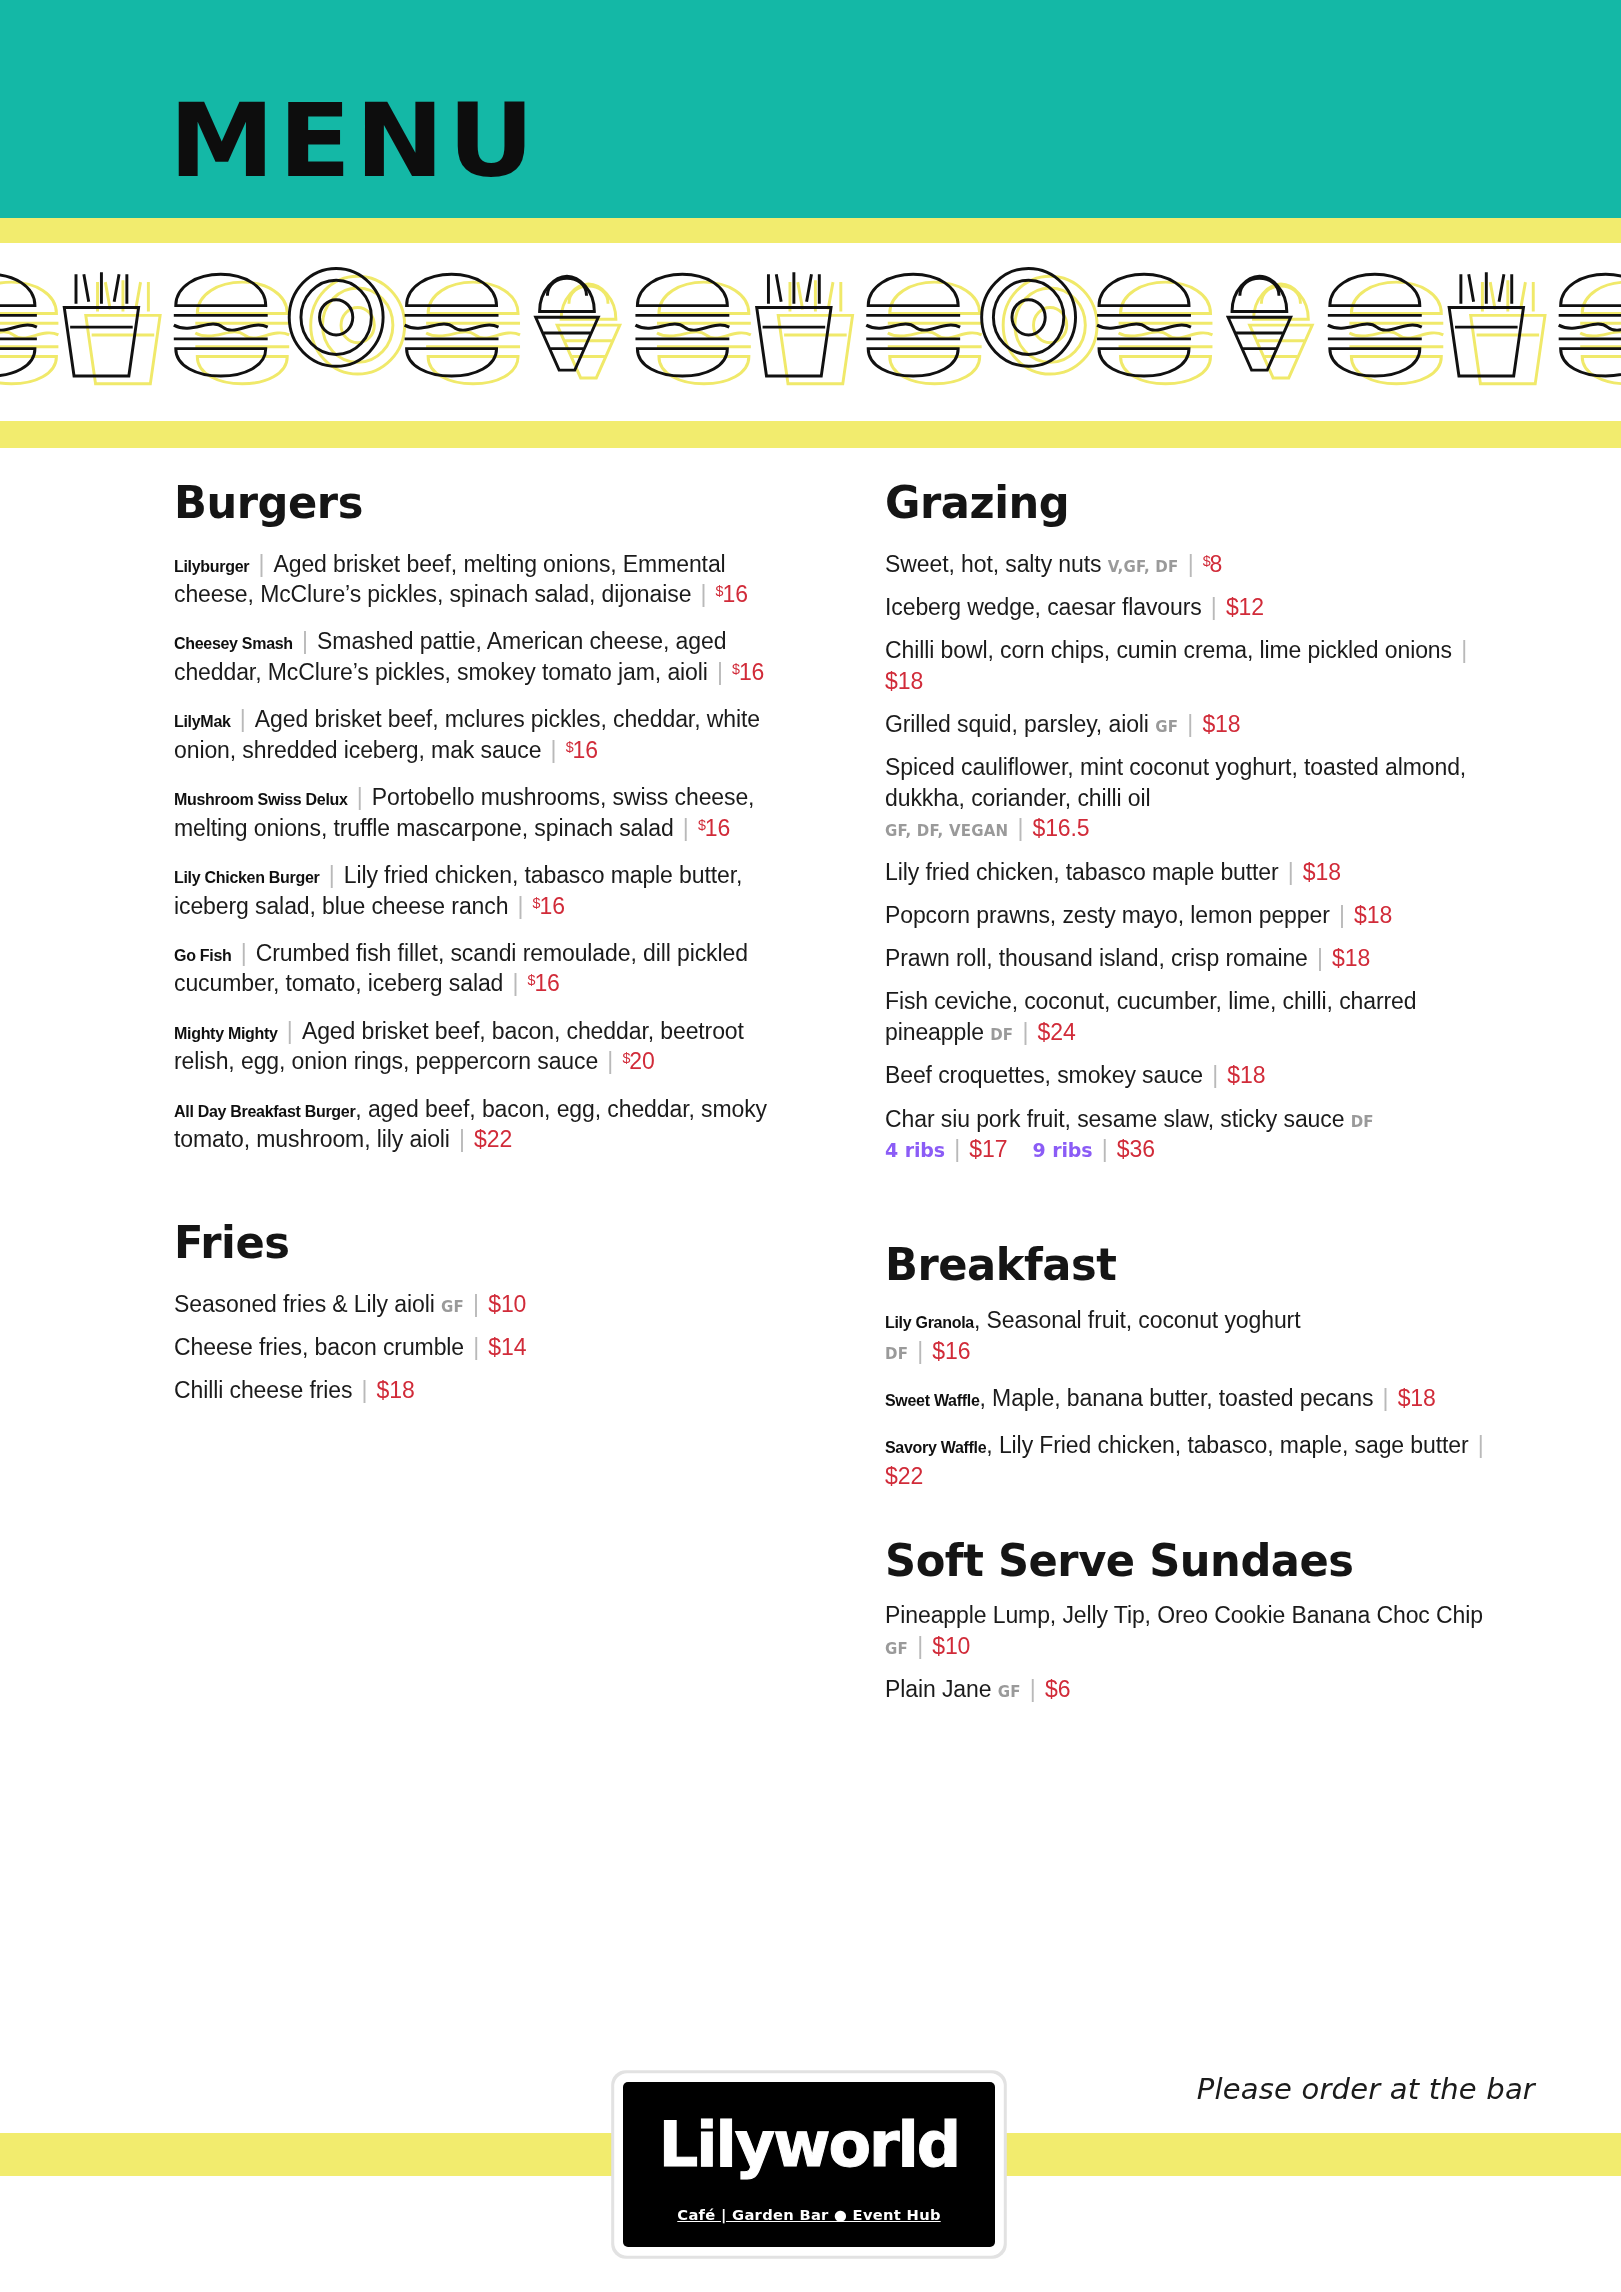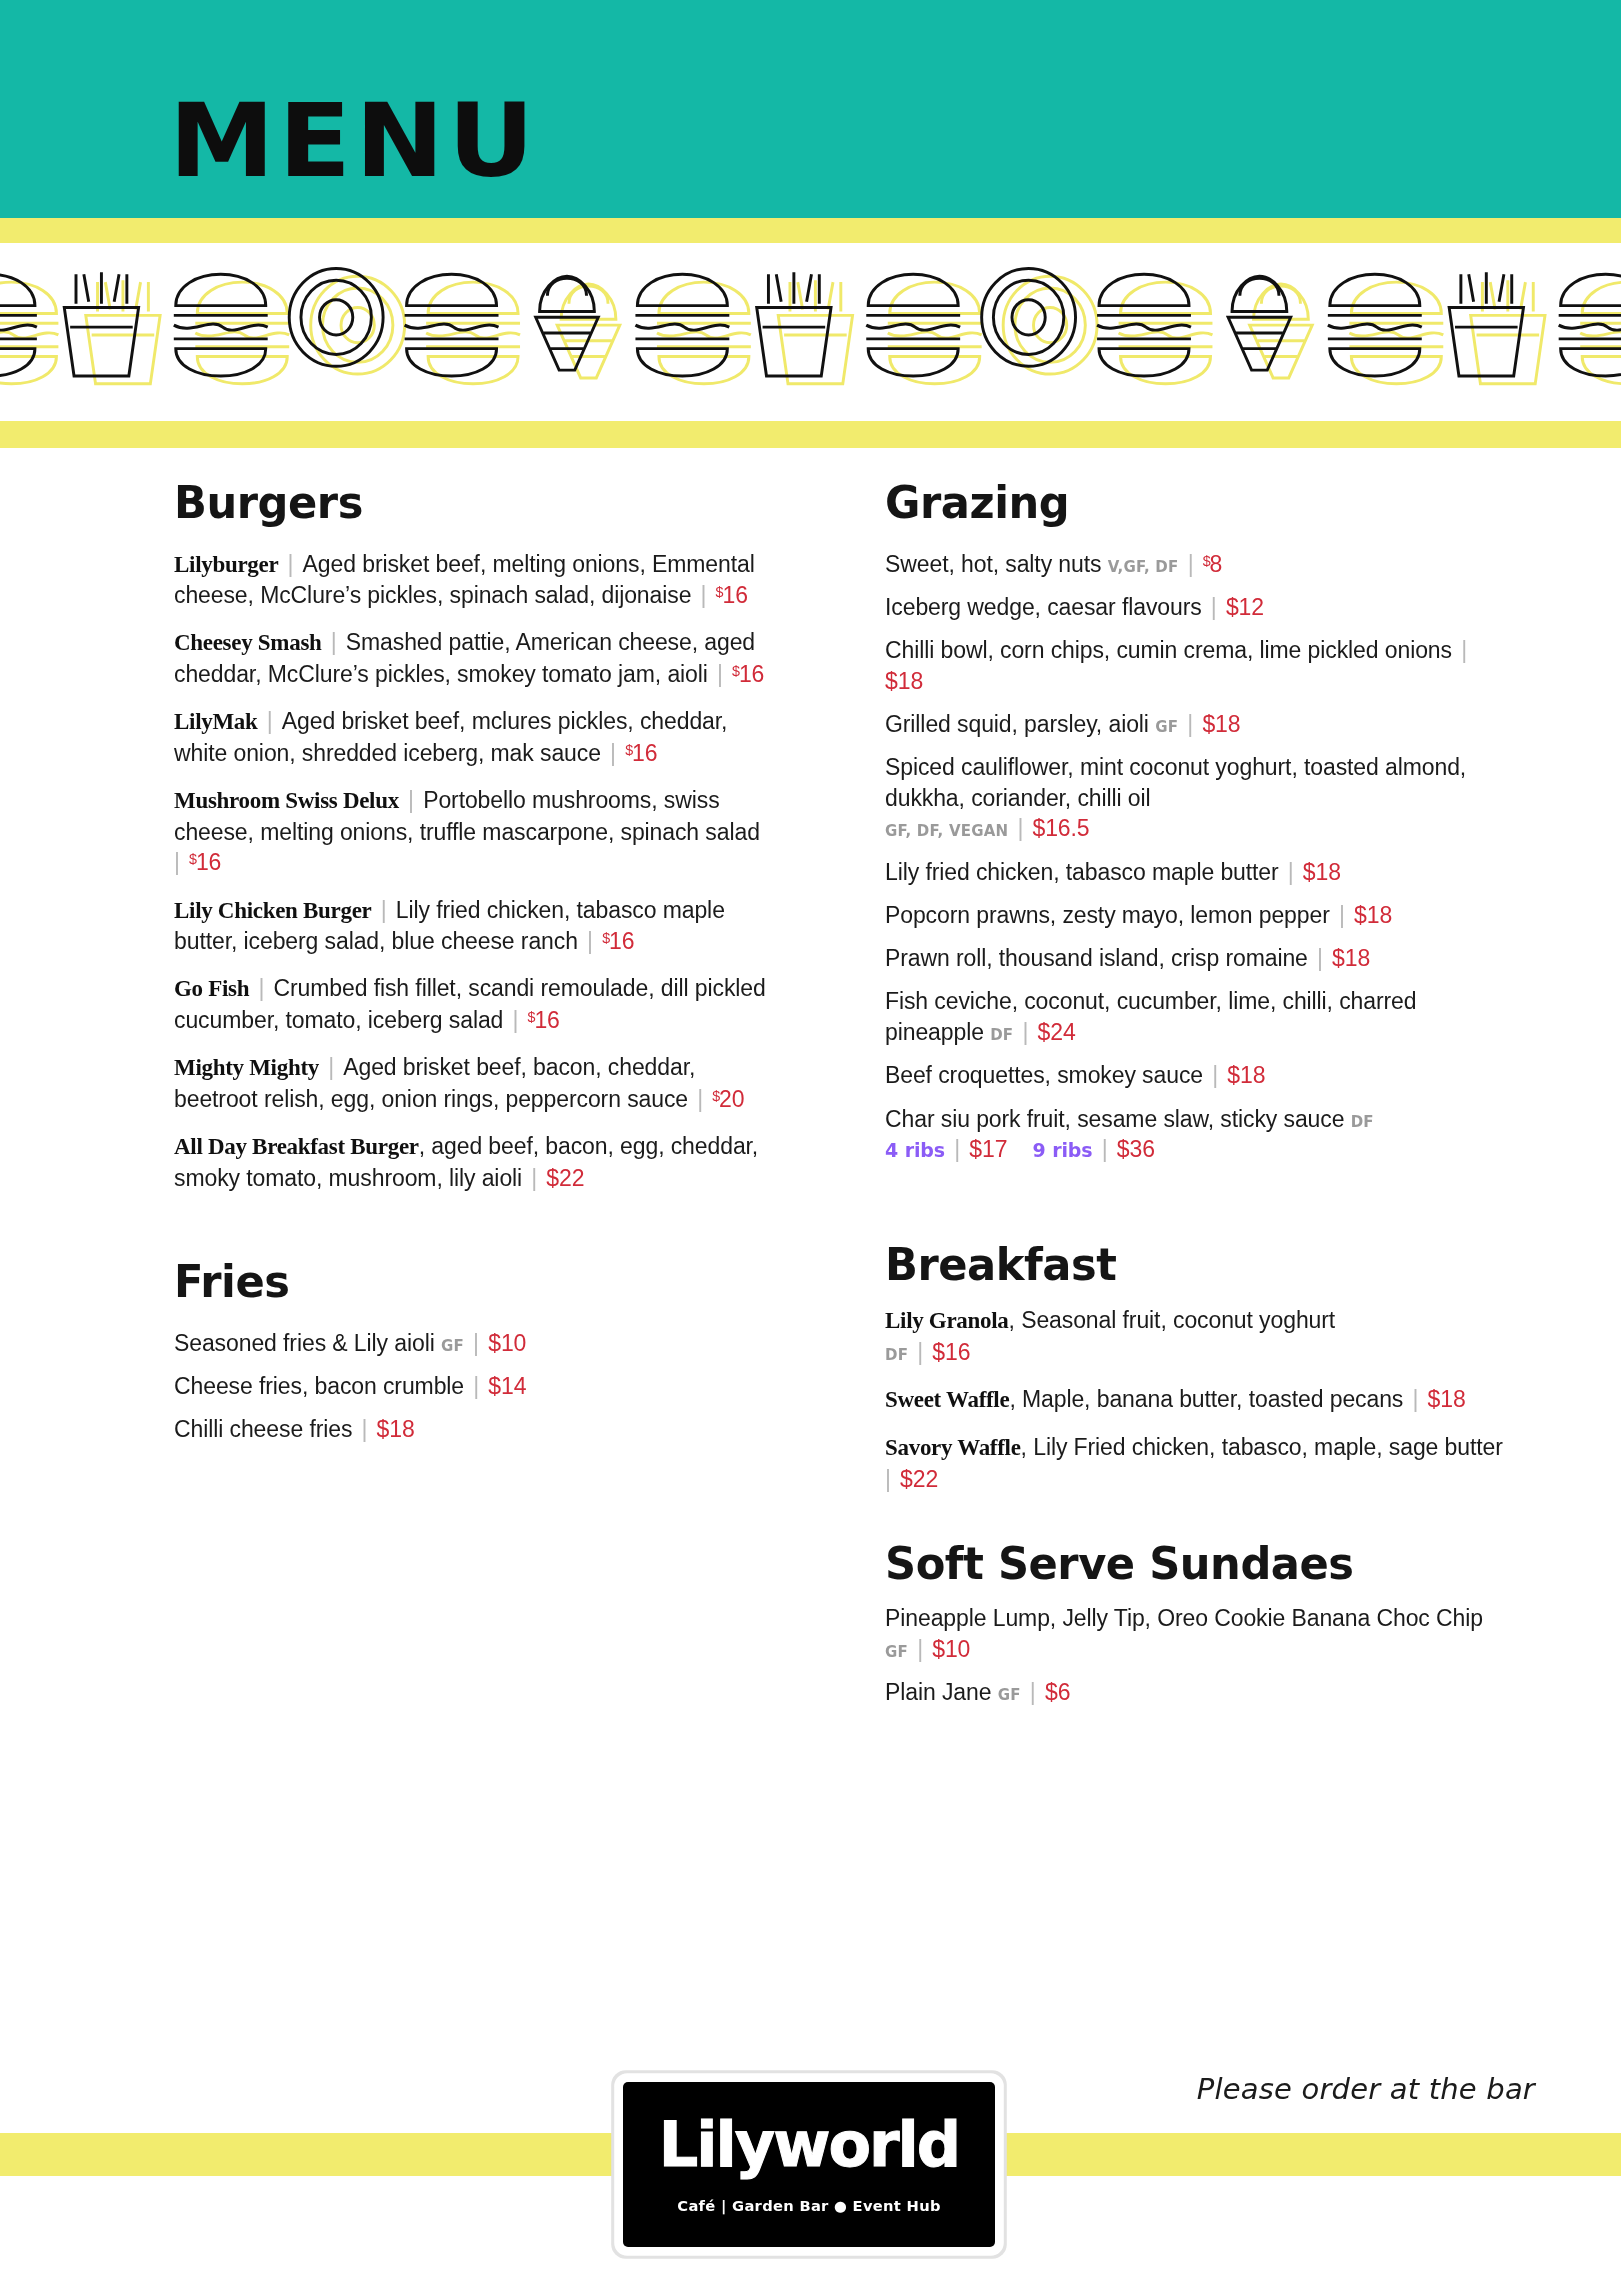--- a/index.html
+++ b/index.html
@@ -88,23 +88,23 @@
     font-family: "Liberation Sans", sans-serif;
     font-size: 23px;
     line-height: 1.33;
     color: #1b1b1b;
     margin-bottom: 16.7px;
     letter-spacing: -0.1px;
   }
   .item.compact { margin-bottom: 12.7px; }
 
   .nm {
-    font-family: Liberation Serif, serif;
-    font-weight: 700;
-    font-size: 23px;
+    font-family: Liberation Sans, sans-serif;
+    font-weight: 700;
+    font-size: 16px;
     letter-spacing: -0.3px;
     color: #101010;
   }
   .sep {
     color: #b9b9b9;
     font-weight: 400;
     padding: 0 2.9px;
   }
   .price {
     color: #d12b39;
@@ -178,27 +178,28 @@
     font-family: "DejaVu Sans", sans-serif;
     font-weight: 700;
     font-size: 62px;
     color: #ffffff;
     letter-spacing: -2px;
     -webkit-text-stroke: 1px #ffffff;
   }
   .logo-tag {
     position: absolute;
     left: 0; right: 0;
-    bottom: 33px;
+    bottom: 24px;
     text-align: center;
     font-family: "DejaVu Sans", sans-serif;
     font-weight: 700;
     font-size: 14.7px;
     color: #ffffff;
     letter-spacing: 0.3px;
+    text-decoration: underline;
   }
 </style>
 </head>
 <body>
 
 <div class="header">
   <div class="menu-title">MENU</div>
 </div>
 
 <div class="yellow-bar bar-top"></div>

